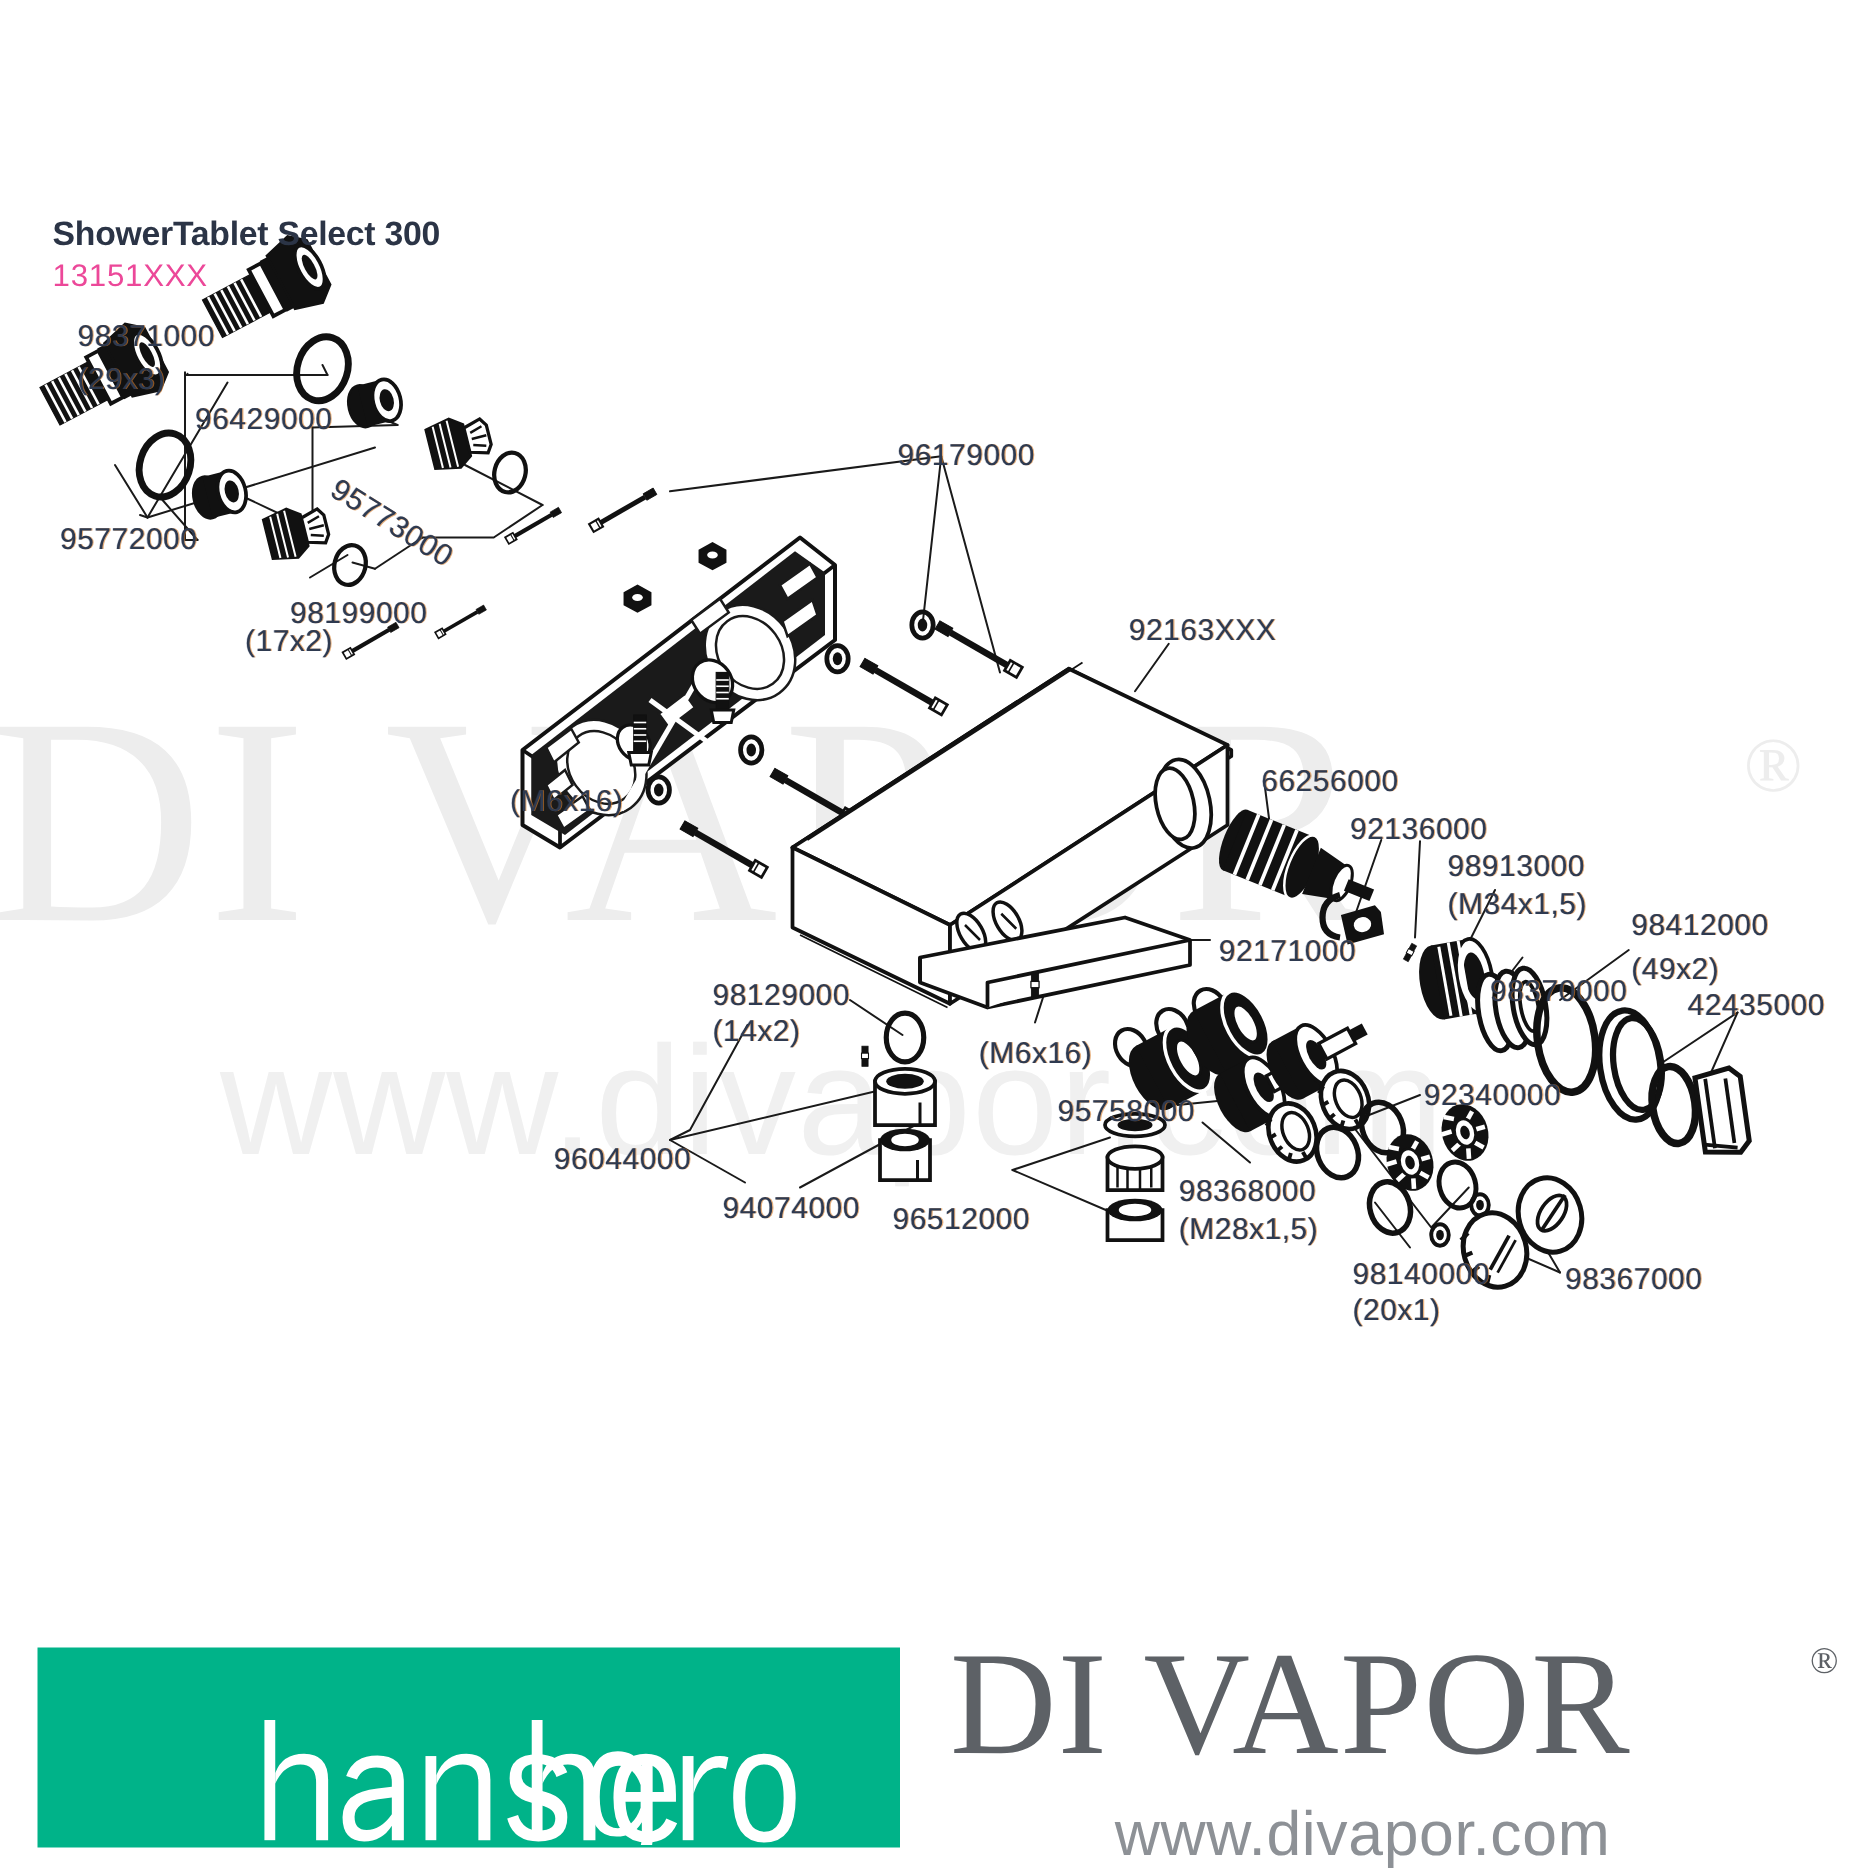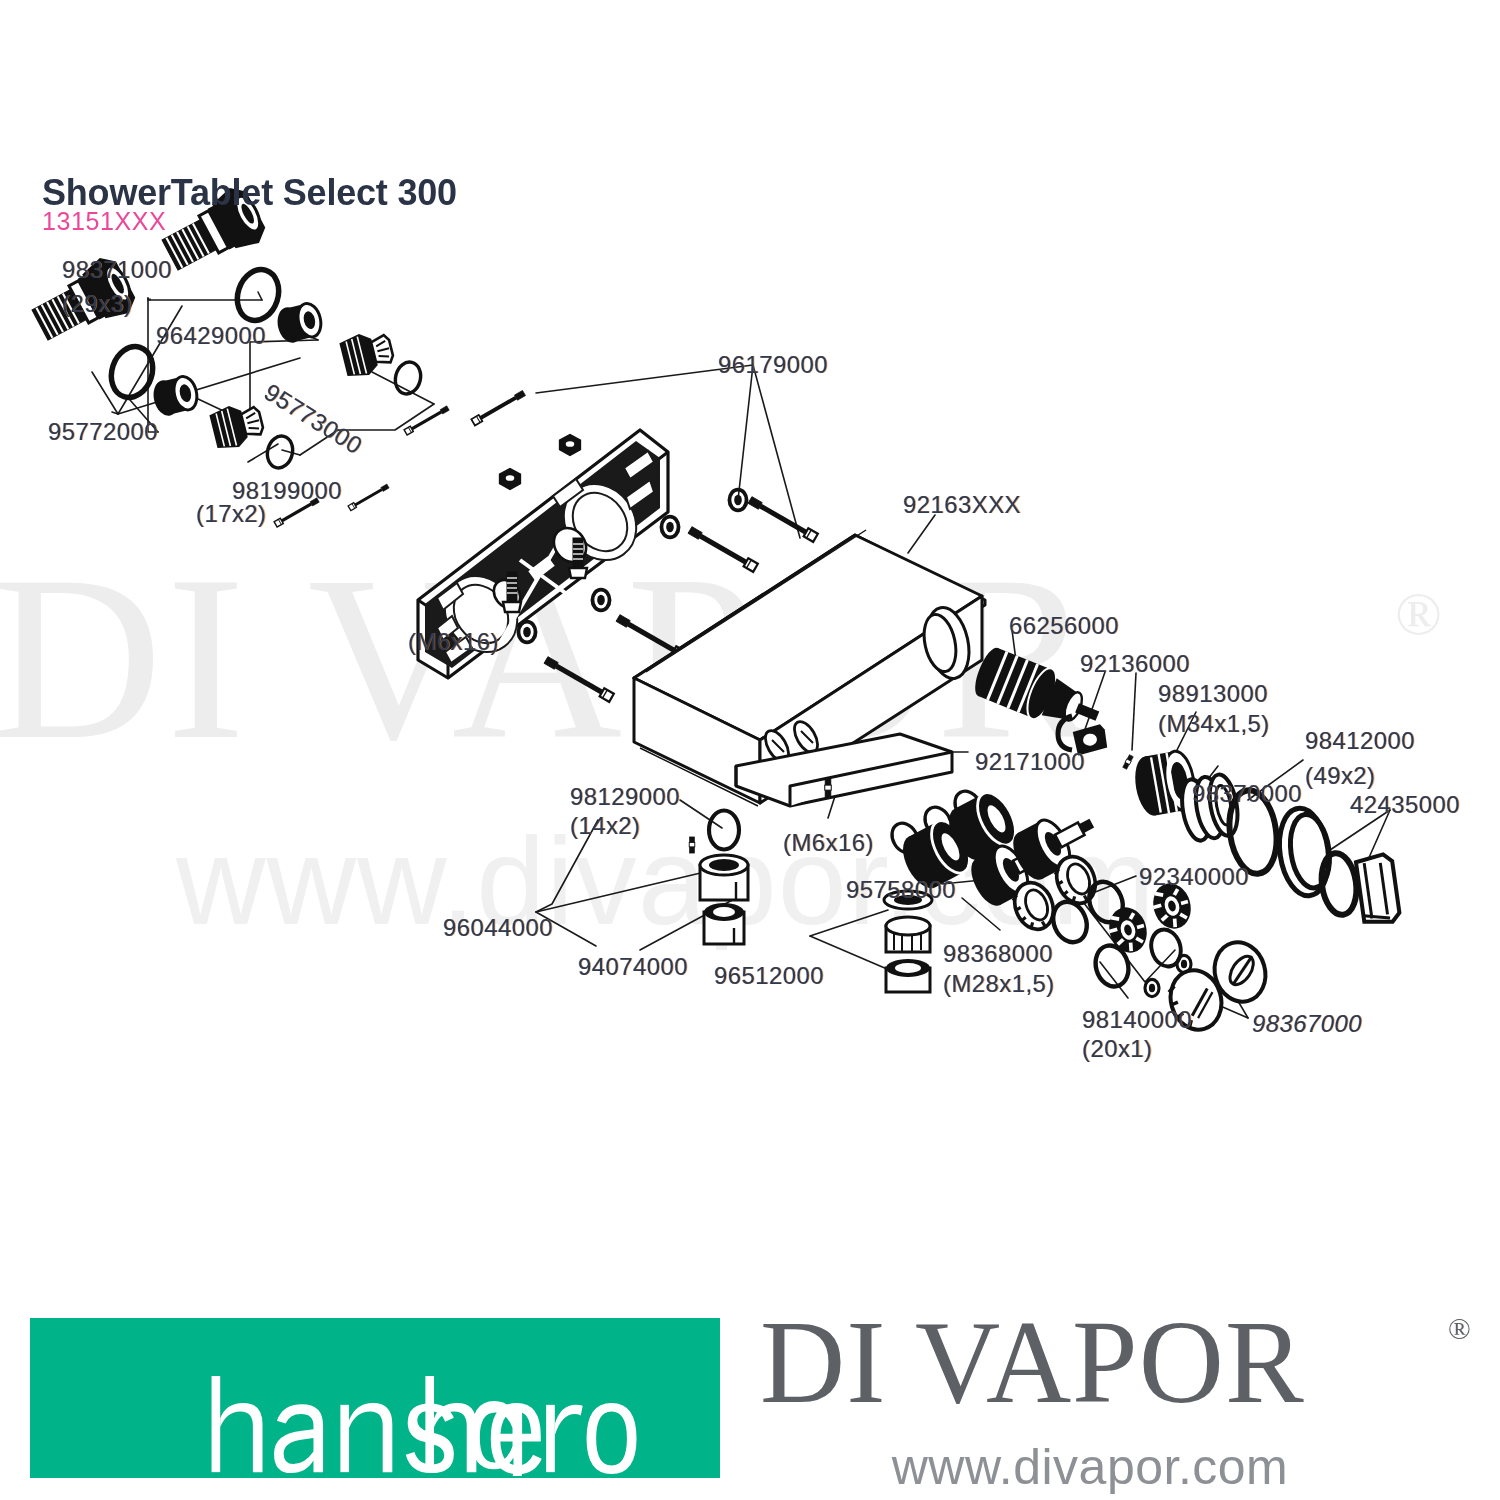--- a/index.html
+++ b/index.html
@@ -24,21 +24,21 @@
     left:176px;top:810px;font-size:124px;letter-spacing:1px;white-space:nowrap;color:#f0f0f0;
     font-family:"Liberation Sans",sans-serif;font-weight:300;
   }
 
   
   #artwork{position:absolute;left:0;top:0;width:1500px;height:1500px;z-index:2;}
 
   
   .hdr{position:absolute;z-index:4;color:#2b3446;}
   .hdr-title{
-    left:42px;top:172px;font-size:36px;font-weight:bold;letter-spacing:-.2px;
+    left:42px;top:172px;font-size:27px;font-weight:bold;letter-spacing:-.2px;
   }
   .hdr-code{
     left:42px;top:207px;font-size:25px;letter-spacing:.6px;color:#ec4899;
   }
 
   
   .lbl{
     position:absolute;z-index:5;white-space:nowrap;font-size:24px;color:#2e3a50;
     letter-spacing:.4px;
     text-shadow:0.85px 0 0 rgba(214,126,44,.62), -0.5px 0 0 rgba(40,58,104,.30);
@@ -632,21 +632,21 @@
       <div class="lbl" style="left: 783px; top: 829px;">(M6x16)</div>
       <div class="lbl" style="left: 846px; top: 876px;">95758000</div>
       <div class="lbl" style="left: 1139px; top: 863px;">92340000</div>
       <div class="lbl" style="left: 443px; top: 914px;">96044000</div>
       <div class="lbl" style="left: 714px; top: 930px; margin-top: 32px;">96512000</div>
       <div class="lbl" style="left: 943px; top: 940px;">98368000</div>
       <div class="lbl" style="left: 943px; top: 970px;">(M28x1,5)</div>
       <div class="lbl" style="left: 578px; top: 953px;">94074000</div>
       <div class="lbl" style="left: 1082px; top: 1006px;">98140000</div>
       <div class="lbl" style="left: 1082px; top: 1035px;">(20x1)</div>
-      <div class="lbl" style="left: 1252px; top: 1010px; font-style: italic;">98367000</div>
+      <div class="lbl" style="left: 1252px; top: 1010px;">98367000</div>
     </div>
 
   <div id="footer">
     <div class="hg-band">
       <svg class="hg-word" viewBox="0 0 452 104">
         <g fill="#ffffff">
 
           <rect x="4" y="0" width="9" height="100"></rect>
           <path d="M13,44 q6,-16 24,-16 q20,0 20,22 v50 h-10 v-48 q0,-15 -13,-15 q-14,0 -21,16 z"></path>
 

